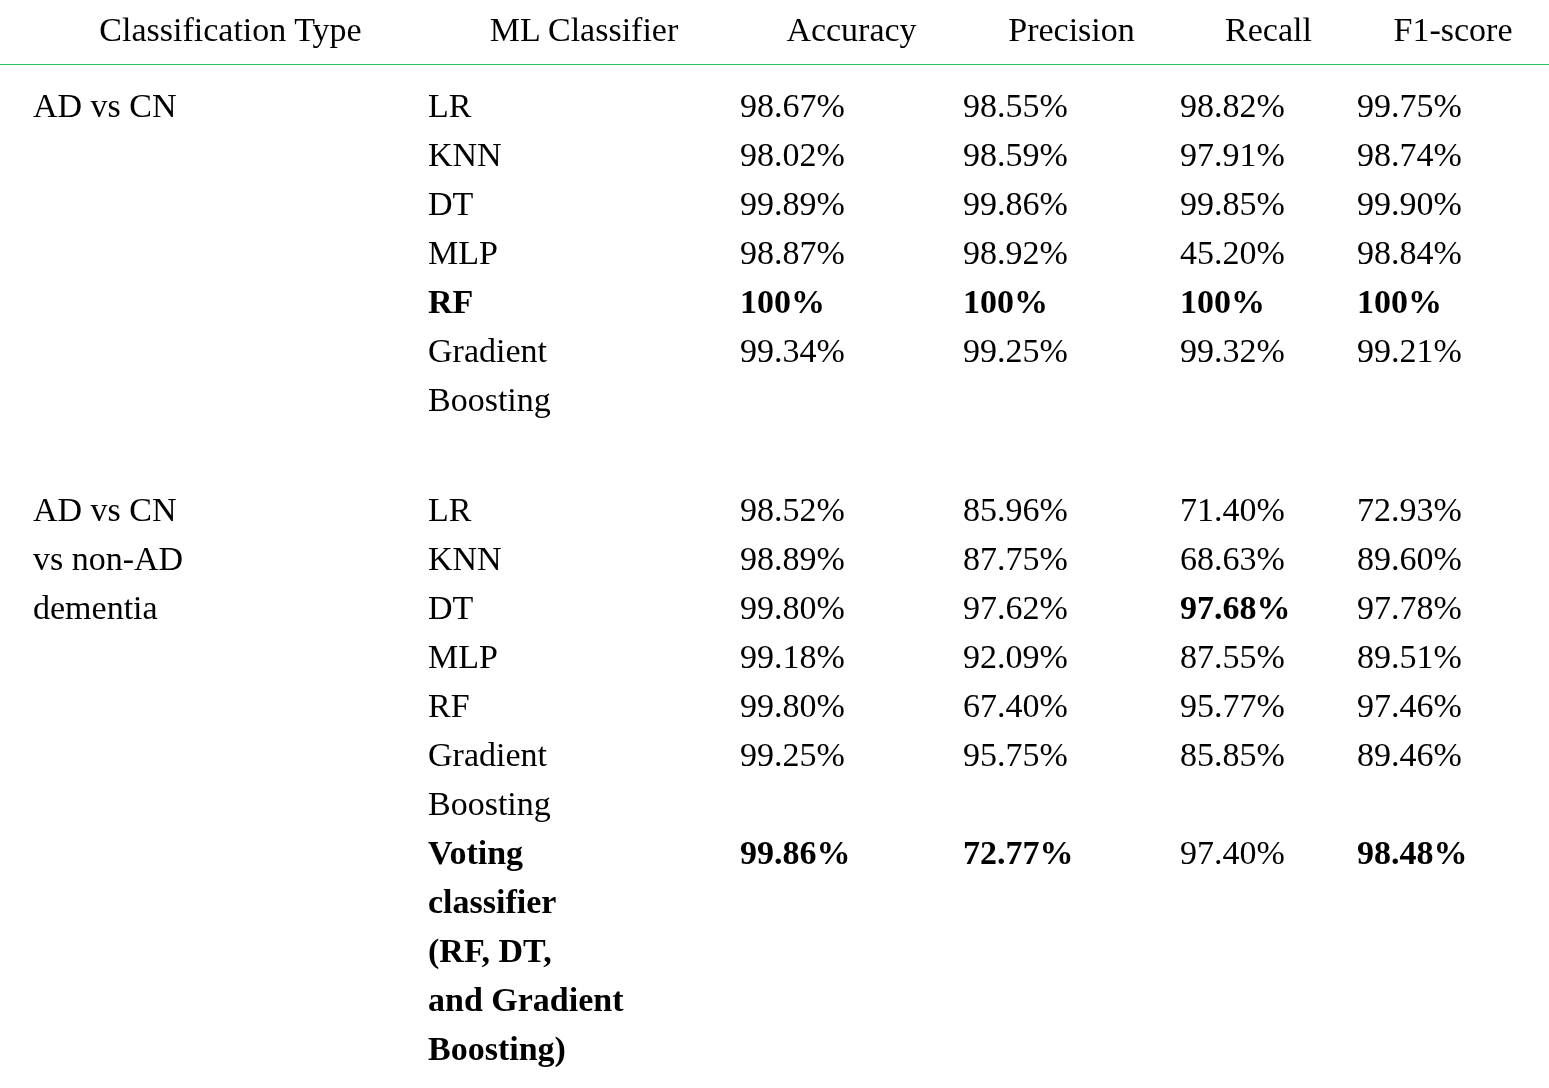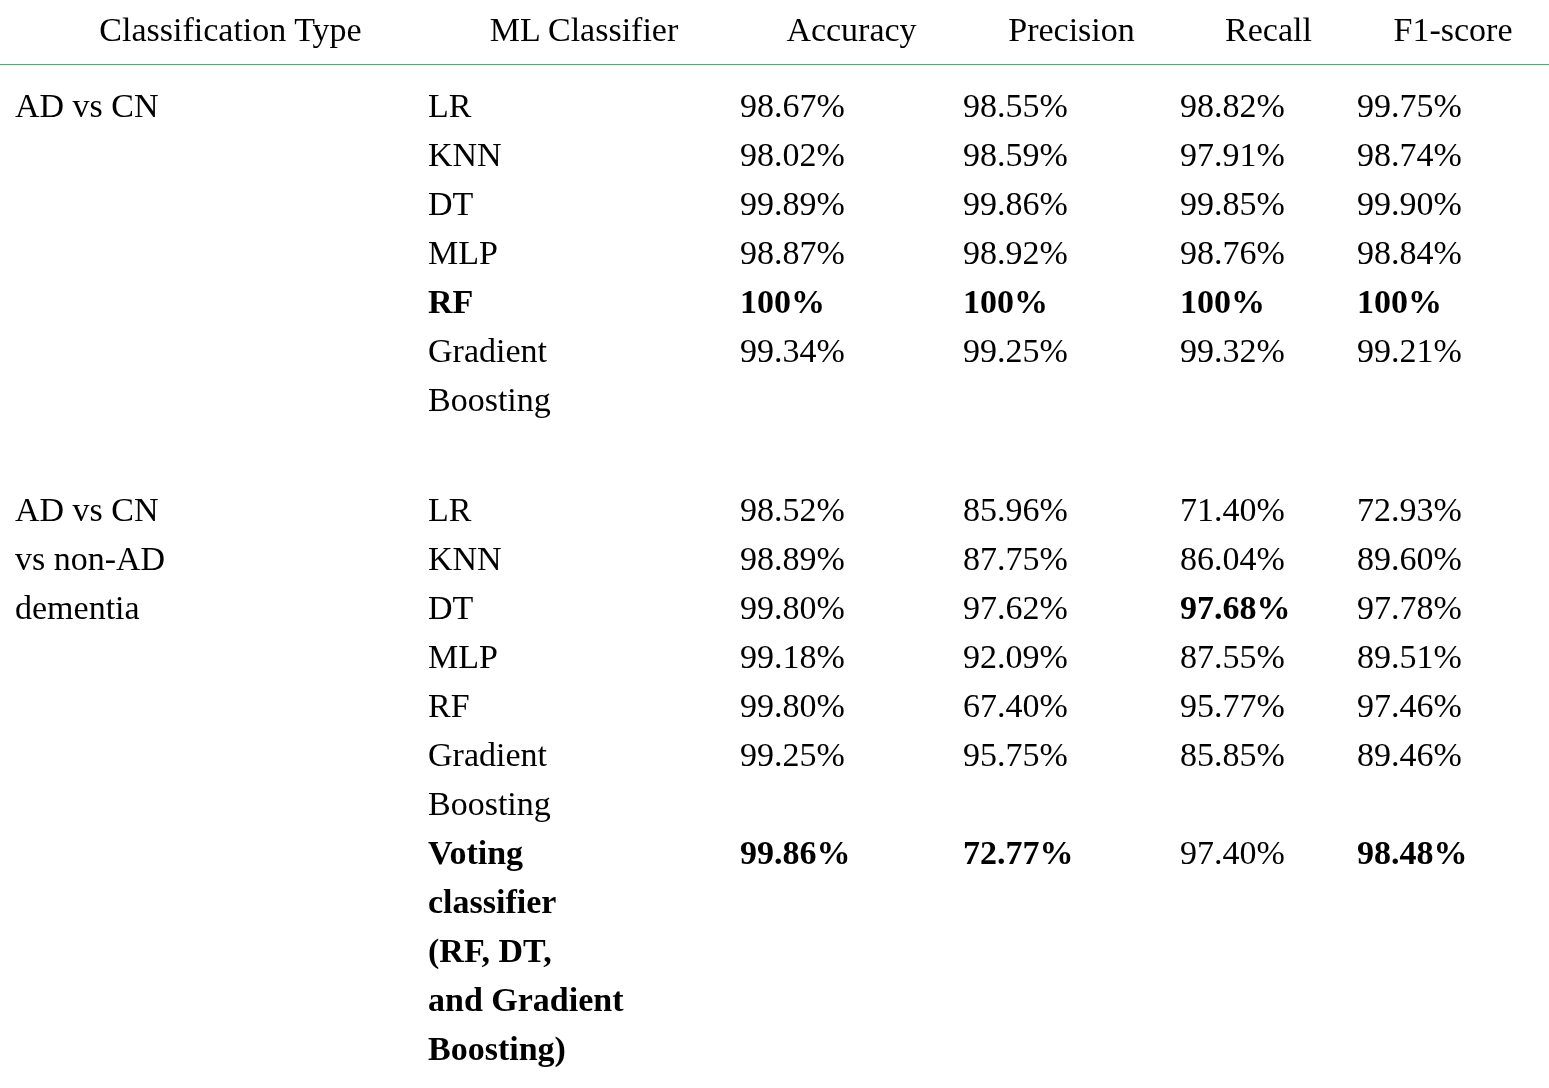--- a/index.html
+++ b/index.html
@@ -37,21 +37,21 @@
   }
   thead th:first-child { padding-left: 33px; }
 
   td.cell {
     font-size: 34px;
     line-height: 49px;
     vertical-align: top;
     padding: 0;
     white-space: pre-line;
   }
-  td.type-cell { padding-left: 15px; }
+  td.type-cell { padding-left: 33px; }
 
   tbody.first tr:first-child td { padding-top: 16px; }
   tbody.spaced tr:first-child td { padding-top: 61px; }
 
   td.bold { font-weight: 700; }
 </style>
 </head>
 <body>
 
 <table class="metrics">
@@ -93,21 +93,21 @@
         <td class="cell classifier-cell">DT</td>
         <td class="cell accuracy-cell">99.89%</td>
         <td class="cell precision-cell">99.86%</td>
         <td class="cell recall-cell">99.85%</td>
         <td class="cell f1-cell">99.90%</td>
       </tr>
       <tr>
         <td class="cell classifier-cell">MLP</td>
         <td class="cell accuracy-cell">98.87%</td>
         <td class="cell precision-cell">98.92%</td>
-        <td class="cell recall-cell">98.76%</td>
+        <td class="cell recall-cell">45.20%</td>
         <td class="cell f1-cell">98.84%</td>
       </tr>
       <tr>
         <td class="cell classifier-cell bold">RF</td>
         <td class="cell accuracy-cell bold">100%</td>
         <td class="cell precision-cell bold">100%</td>
         <td class="cell recall-cell bold">100%</td>
         <td class="cell f1-cell bold">100%</td>
       </tr>
       <tr>
@@ -127,21 +127,21 @@
         <td class="cell classifier-cell">LR</td>
         <td class="cell accuracy-cell">98.52%</td>
         <td class="cell precision-cell">85.96%</td>
         <td class="cell recall-cell">71.40%</td>
         <td class="cell f1-cell">72.93%</td>
       </tr>
       <tr>
         <td class="cell classifier-cell">KNN</td>
         <td class="cell accuracy-cell">98.89%</td>
         <td class="cell precision-cell">87.75%</td>
-        <td class="cell recall-cell">86.04%</td>
+        <td class="cell recall-cell">68.63%</td>
         <td class="cell f1-cell">89.60%</td>
       </tr>
       <tr>
         <td class="cell classifier-cell">DT</td>
         <td class="cell accuracy-cell">99.80%</td>
         <td class="cell precision-cell">97.62%</td>
         <td class="cell recall-cell bold">97.68%</td>
         <td class="cell f1-cell">97.78%</td>
       </tr>
       <tr>

